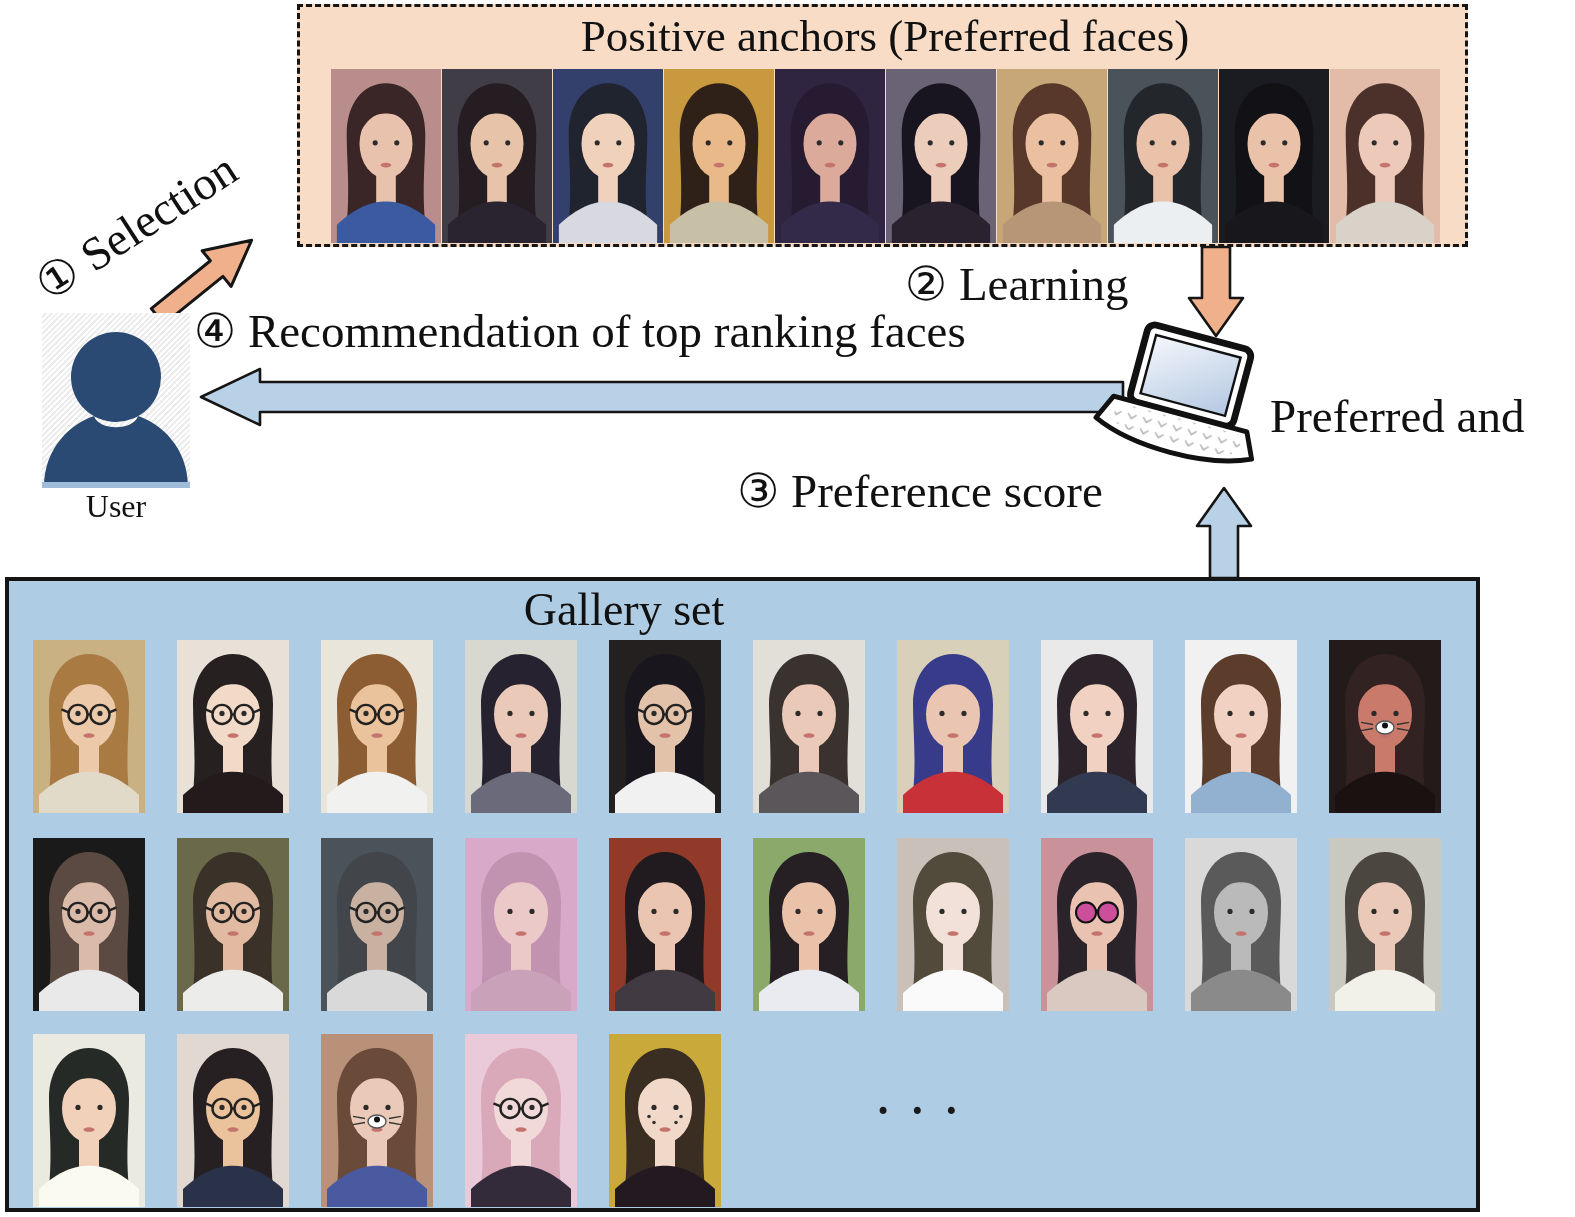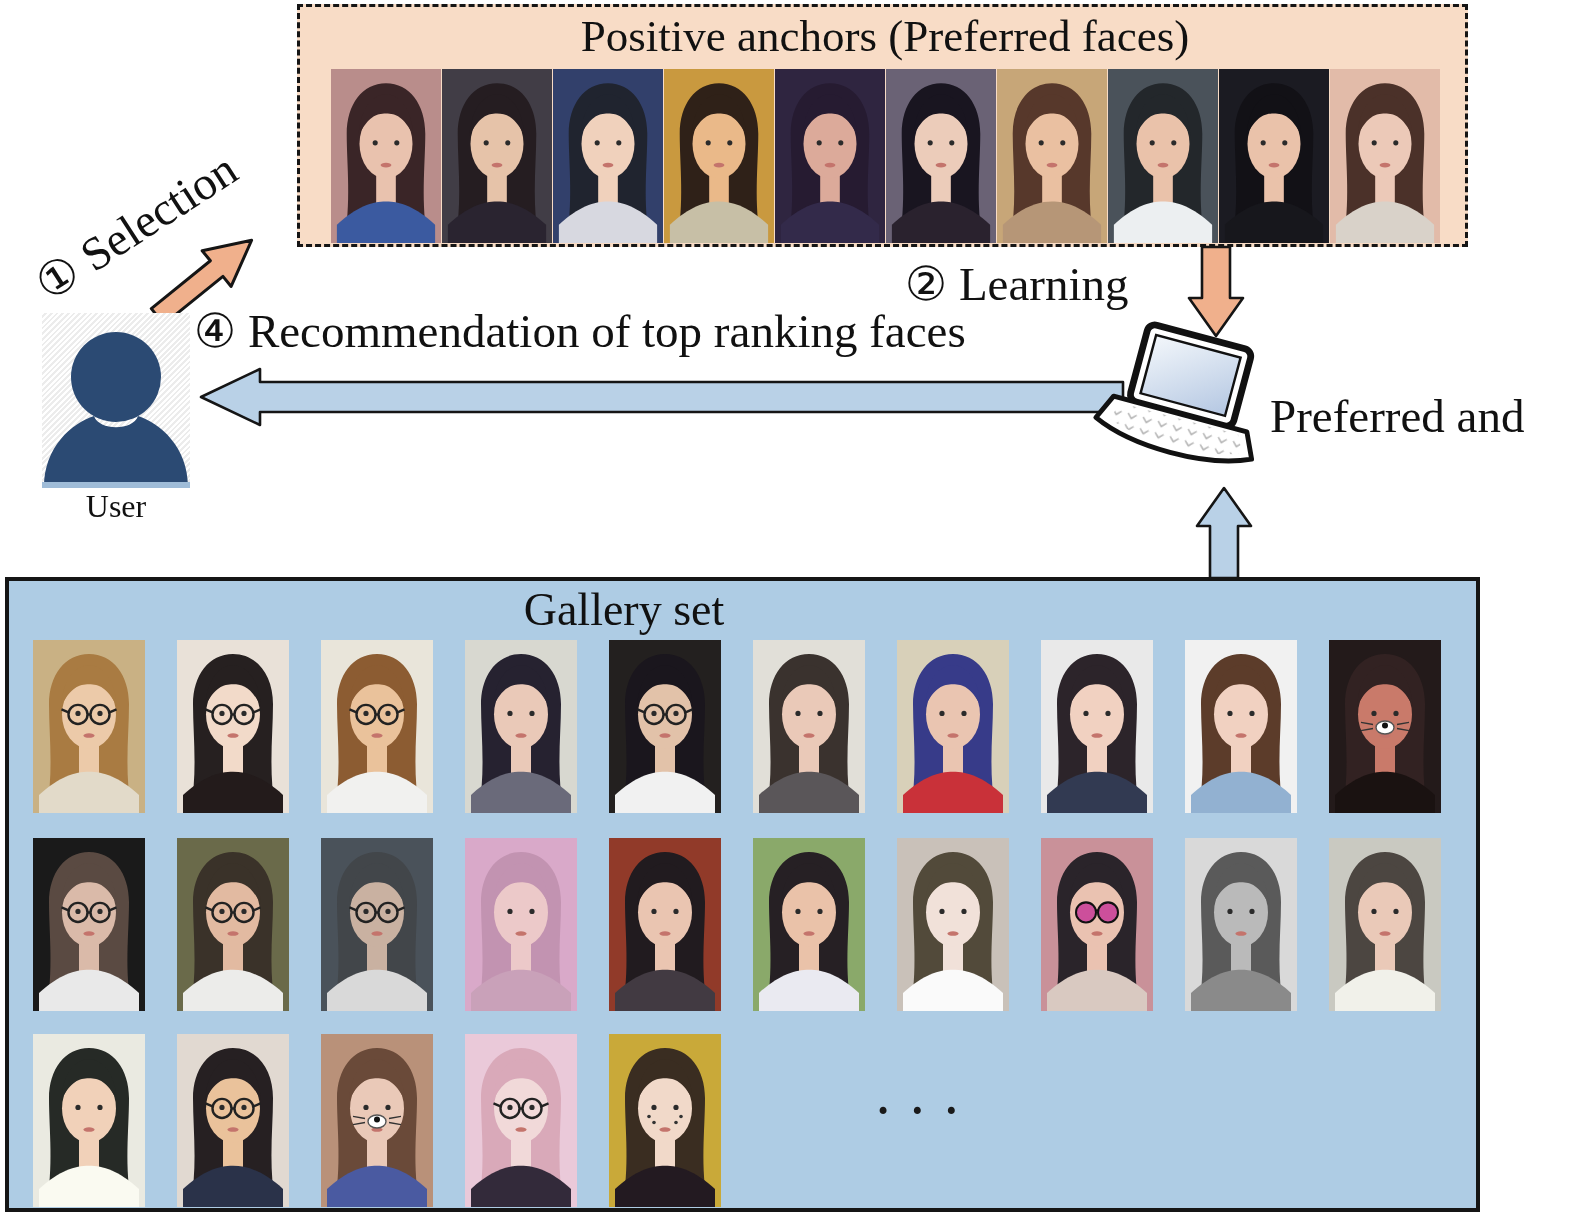--- a/index.html
+++ b/index.html
@@ -227,20 +227,21 @@
       <path d="M16,86 L158,86 L170,112 C126,132 48,132 4,112 Z" fill="#ffffff" stroke="#111" stroke-width="5" stroke-linejoin="round"></path>
       <path d="M26,91 L150,91 L159,109 C120,124 54,124 17,109 Z" fill="url(#keys)"></path>
     </g>
   </svg>
 </div>
 <div class="abs lbl modeling">
   <div>Preferred and</div>
 </div>
 
 <div class="abs lbl step3">
+  <div>③ Preference score</div>
 </div>
 <div class="abs arrow pred-arrow">
   <svg viewBox="0 0 56 93">
     <polygon points="28,2 55,40 42,40 42,92 14,92 14,40 1,40" stroke="#151515" stroke-width="2.6" stroke-linejoin="round" fill="#B9D1E7"></polygon>
   </svg>
 </div>
 
 <div class="abs gallery-box">
   <div class="g-row row1">
       <div class="face-tile">

